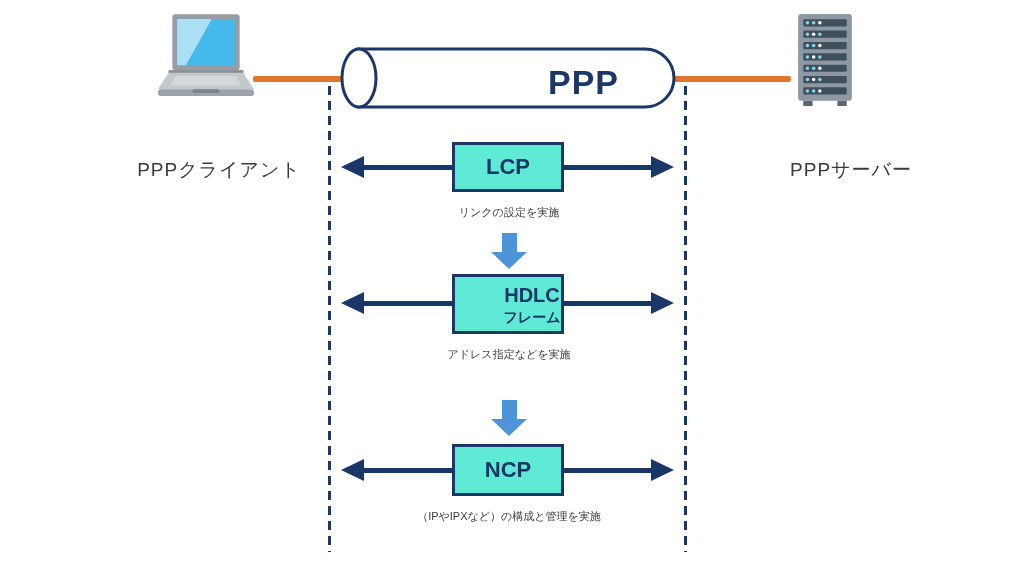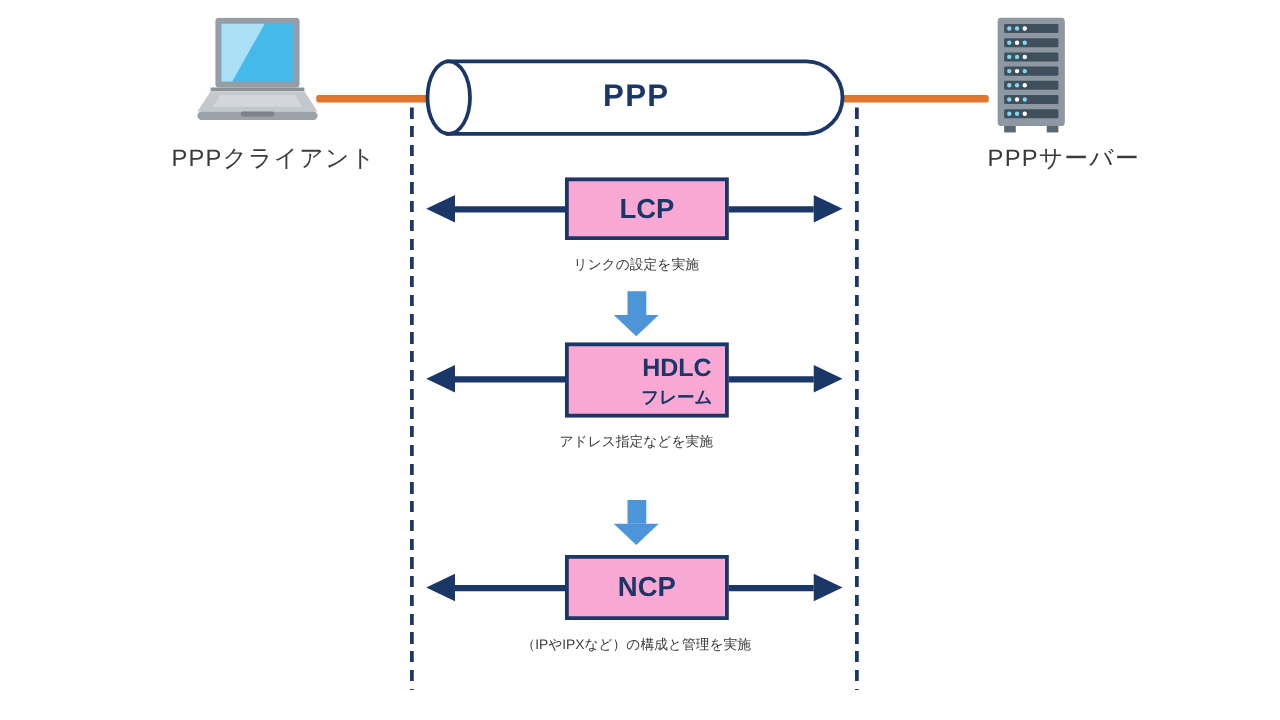--- a/index.html
+++ b/index.html
@@ -24,20 +24,21 @@
   .server { position: absolute; left: 796px; top: 14px; }
 
   .endpoint-label {
     position: absolute;
     width: 280px;
     text-align: center;
     font-size: 19px;
     font-weight: 500;
     letter-spacing: 1px;
     color: var(--text-dark);
+    margin-top: 43px;
   }
   .client-label { left: 79px; top: 114px; }
   .server-label { left: 711px; top: 114px; }
 
   
   .link-line {
     position: absolute;
     top: 76px;
     height: 6px;
     background: var(--orange);
@@ -45,22 +46,22 @@
   }
   .link-left  { left: 253px; width: 92px; }
   .link-right { left: 672px; width: 119px; }
 
   
   .tunnel { position: absolute; left: 338px; top: 46px; }
   .tunnel-label {
     position: absolute;
     left: 399px; top: 63px;
     width: 220px;
-    text-align: center;
-    font-size: 25px;
+    text-align: right;
+    font-size: 34px;
     font-weight: bold;
     letter-spacing: 1px;
     color: var(--navy);
   }
 
   
   .boundary {
     position: absolute;
     top: 86px;
     width: 3px;
@@ -97,22 +98,22 @@
     border-left: 23px solid var(--navy);
   }
   .harrow-lcp  { top: 155px; }
   .harrow-hdlc { top: 291px; }
   .harrow-ncp  { top: 458px; }
 
   
   .proto-box {
     position: absolute;
     left: 452px;
-    width: 131px;
-    background: #f9a8d4;
+    width: 112px;
+    background: #5eead4;
     border: 3px solid var(--navy);
     display: flex;
     flex-direction: column;
     justify-content: center;
     align-items: center;
     text-align: center;
     color: var(--navy);
     font-weight: bold;
   }
   .proto-box .line1 { display: block; font-size: 22px; line-height: 1.15; }

